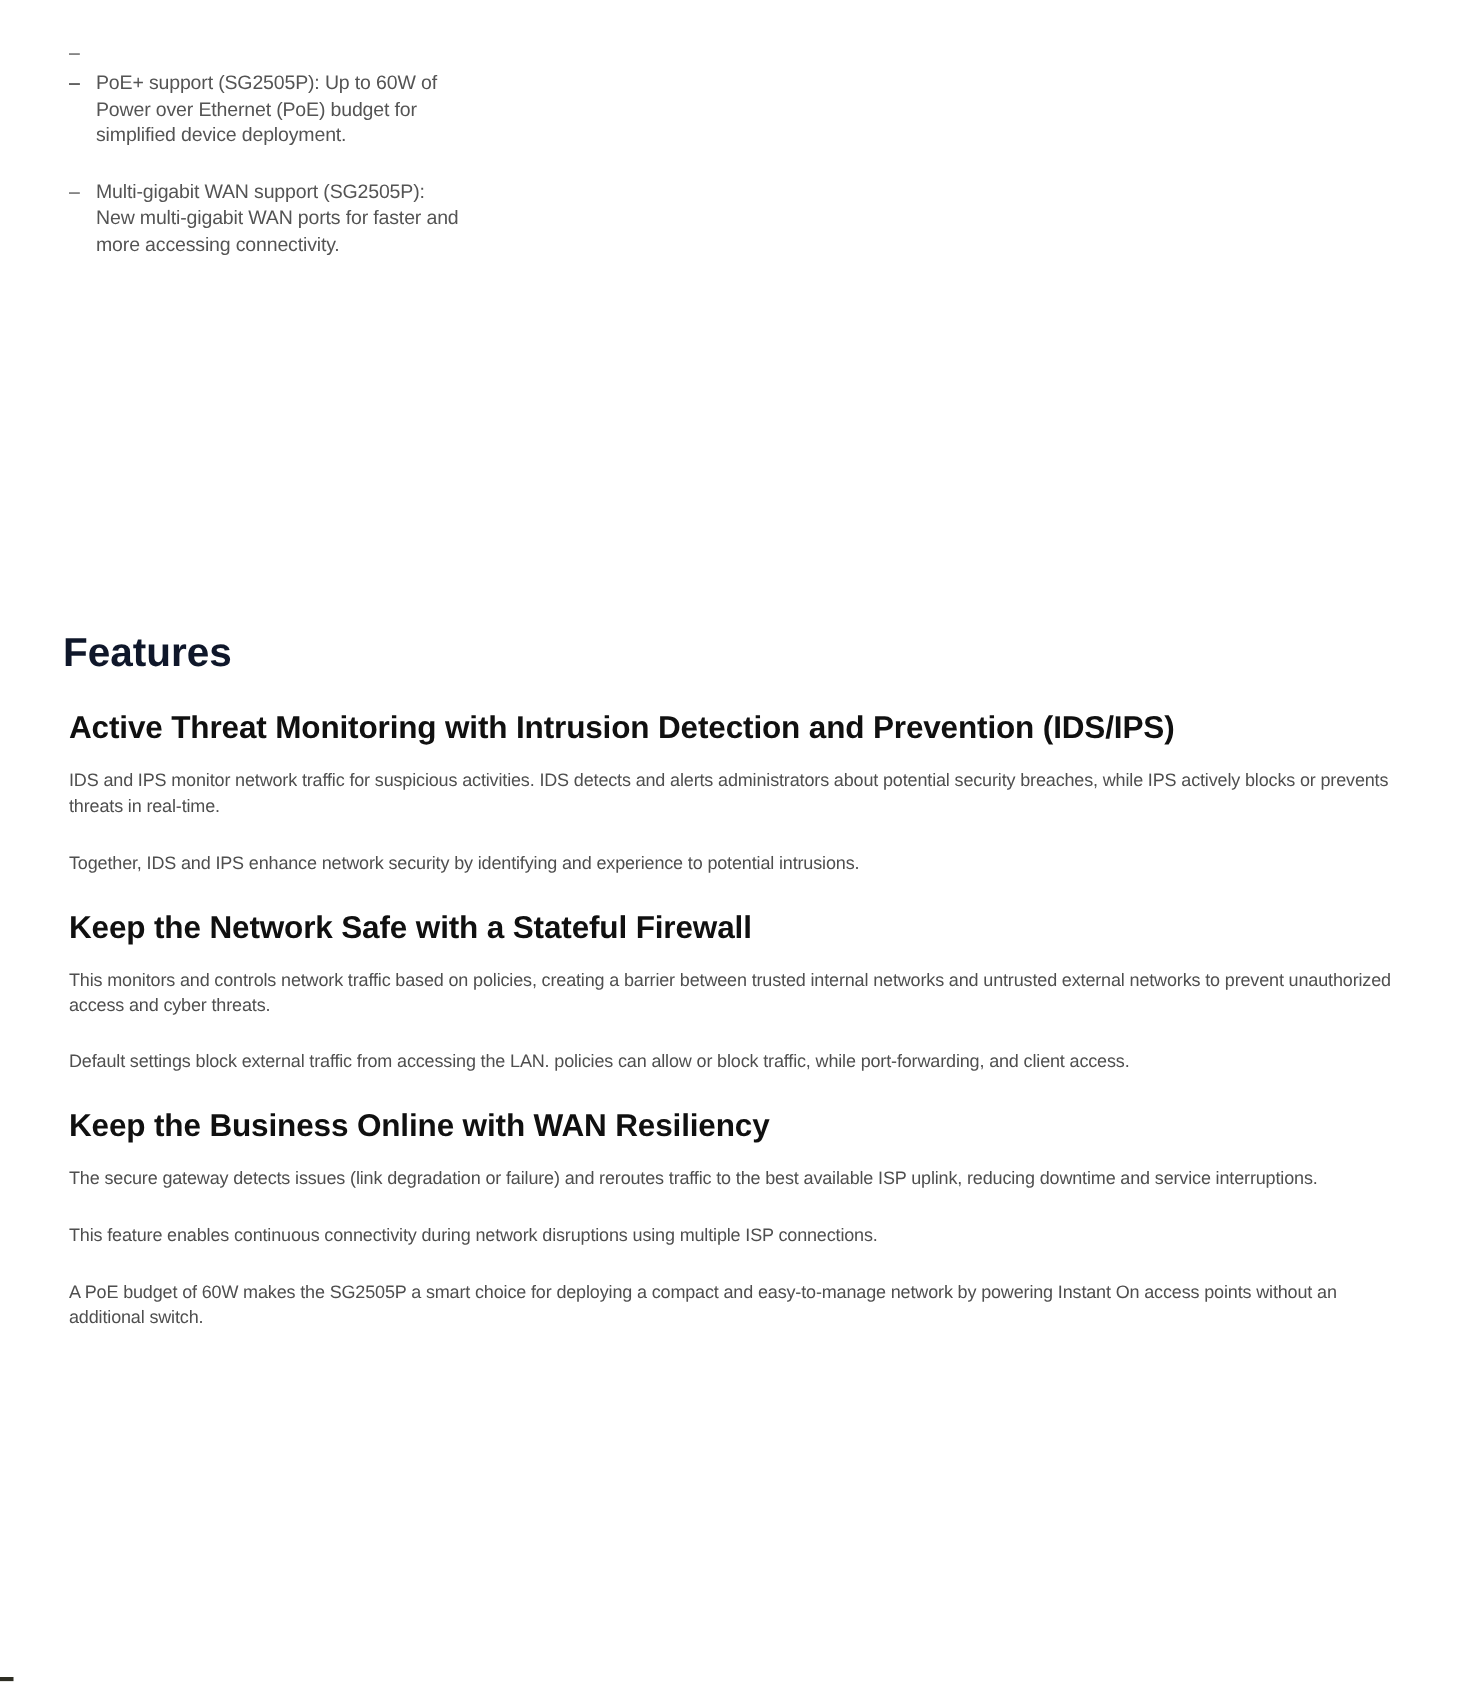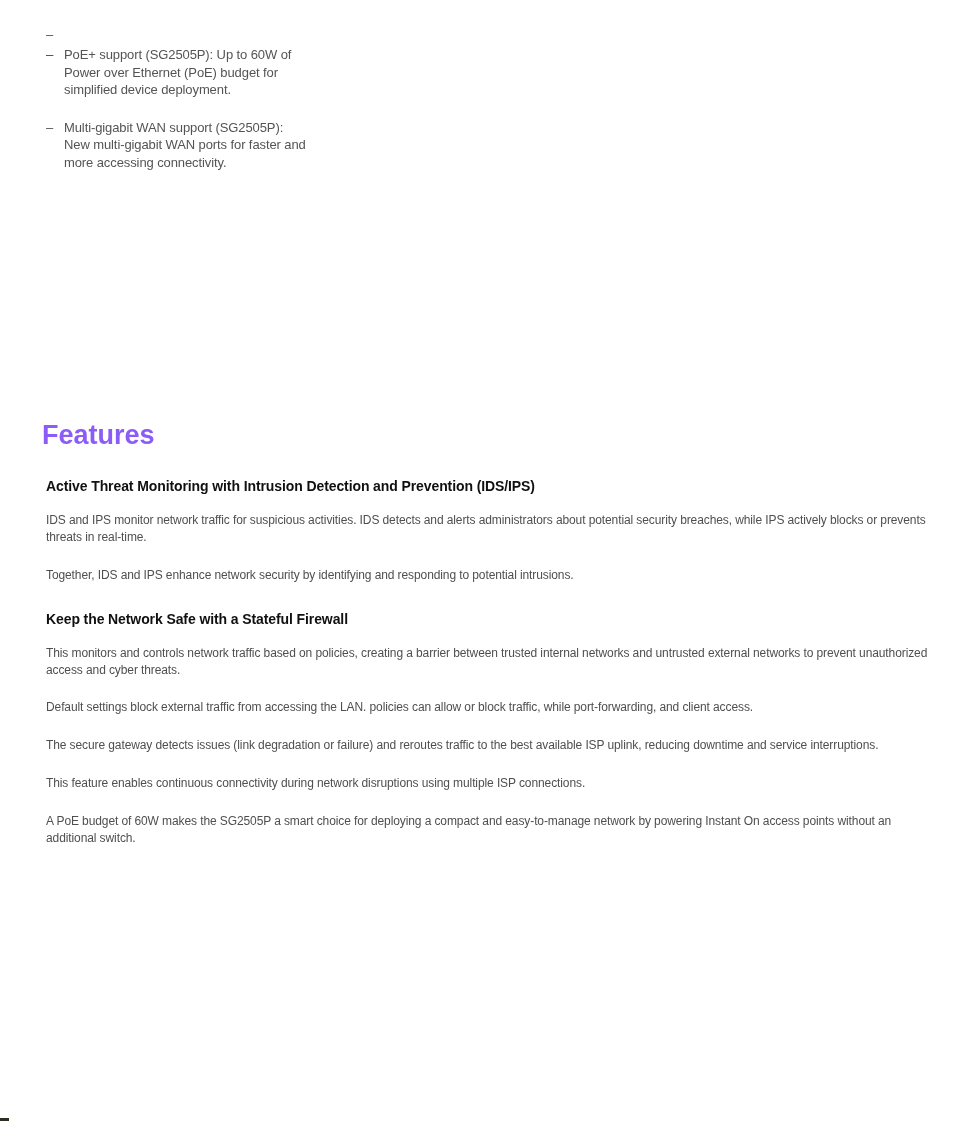--- a/index.html
+++ b/index.html
@@ -42,27 +42,27 @@
   .main {
     position: absolute;
     top: 383px;
     left: 46px;
     width: 895px;
   }
   h1.page-title {
     margin: 36px 0 0 -4px;
     font-size: 27px;
     font-weight: bold;
-    color: #8b5cf6;
+    color: #0f172a;
     letter-spacing: 0;
     line-height: 1.2;
   }
   h3.section-heading {
     margin: 24px 0 15px;
-    font-size: 14px;
+    font-size: 21px;
     font-weight: bold;
     color: #101010;
     letter-spacing: -0.1px;
     line-height: 22px;
   }
   .main p {
     margin: 0 0 21px;
     max-width: 884px;
     font-size: 12px;
     line-height: 1.4;
@@ -101,30 +101,31 @@
     </li>
   </ul>
 
   <div class="main">
 
     <h1 class="page-title">Features</h1>
 
     <section>
       <h3 class="section-heading">Active Threat Monitoring with Intrusion Detection and Prevention (IDS/IPS)</h3>
       <p>IDS and IPS monitor network traffic for suspicious activities. IDS detects and alerts administrators about potential security breaches, while IPS actively blocks or prevents threats in real-time.</p>
-      <p>Together, IDS and IPS enhance network security by identifying and responding to potential intrusions.</p>
+      <p>Together, IDS and IPS enhance network security by identifying and experience to potential intrusions.</p>
     </section>
 
     <section>
       <h3 class="section-heading">Keep the Network Safe with a Stateful Firewall</h3>
       <p>This monitors and controls network traffic based on policies, creating a barrier between trusted internal networks and untrusted external networks to prevent unauthorized access and cyber threats.</p>
       <p>Default settings block external traffic from accessing the LAN. policies can allow or block traffic, while port-forwarding, and client access.</p>
     </section>
 
     <section>
+      <h3 class="section-heading">Keep the Business Online with WAN Resiliency</h3>
       <p>The secure gateway detects issues (link degradation or failure) and reroutes traffic to the best available ISP uplink, reducing downtime and service interruptions.</p>
       <p>This feature enables continuous connectivity during network disruptions using multiple ISP connections.</p>
     </section>
 
     <section>
       <p>A PoE budget of 60W makes the SG2505P a smart choice for deploying a compact and easy-to-manage network by powering Instant On access points without an additional switch.</p>
     </section>
 
   </div>
 

